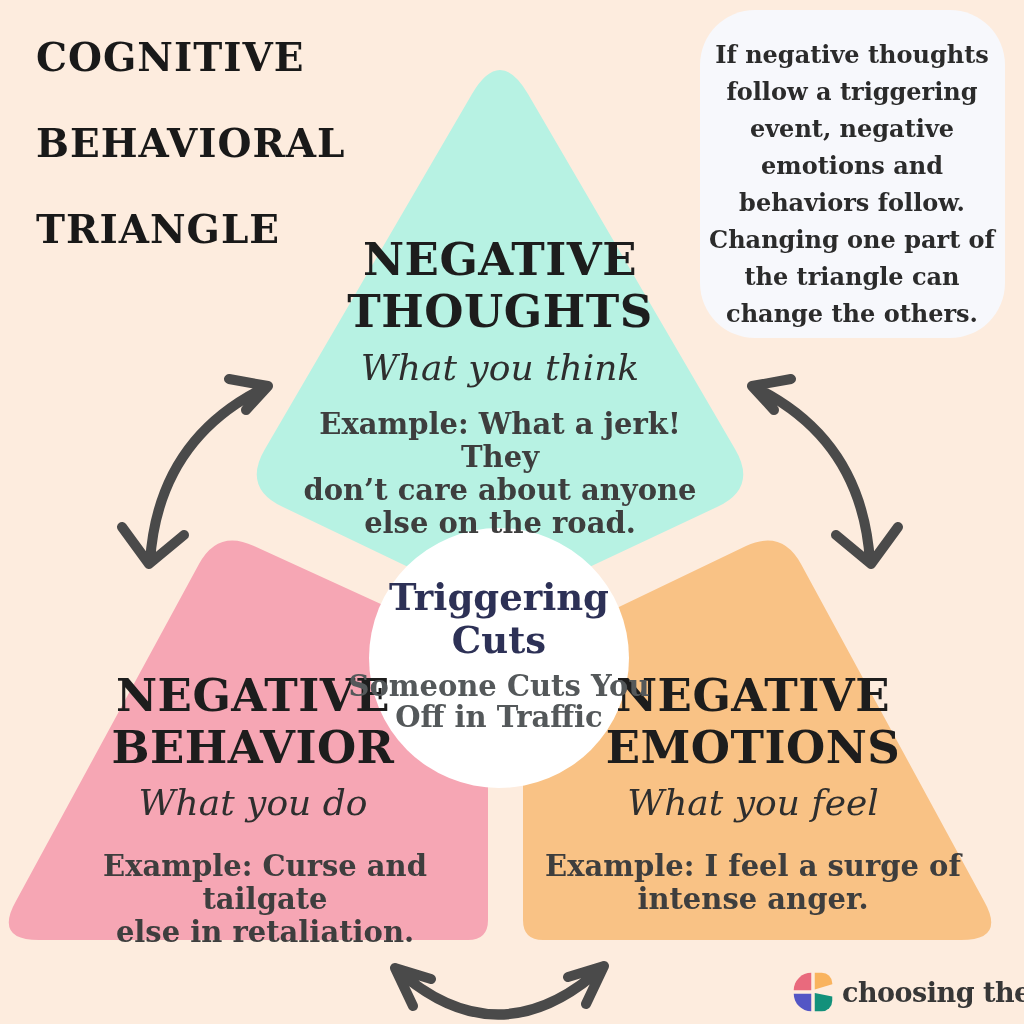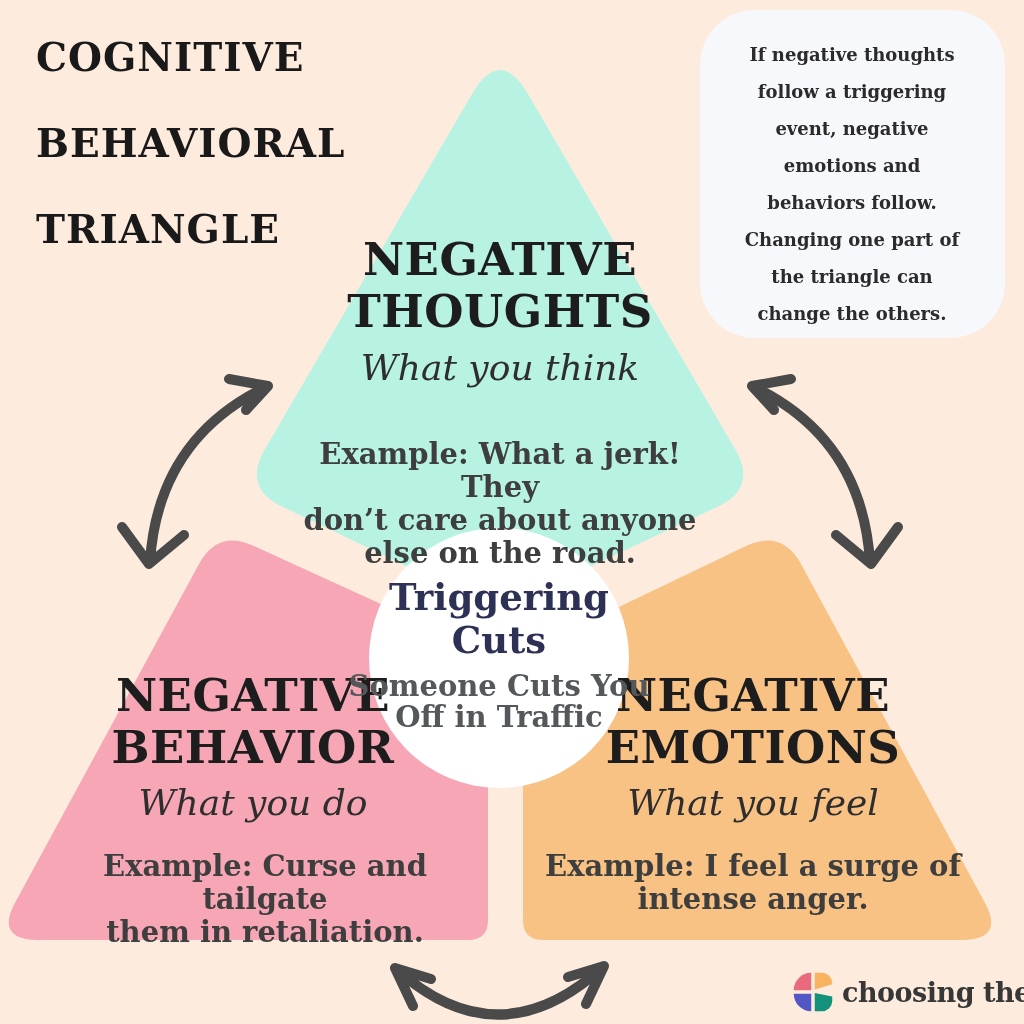--- a/index.html
+++ b/index.html
@@ -21,42 +21,42 @@
   .main-title {
     left: 36px; top: 14px; width: 460px;
     text-align: left;
     font-size: 39px; font-weight: 700;
     line-height: 86px;
     letter-spacing: 1px;
     color: #191919;
   }
   .info-text {
     left: 692px; top: 36px; width: 320px;
-    font-size: 18px; font-weight: 700;
+    font-size: 24px; font-weight: 700;
     line-height: 37px;
     color: #2b2b2b;
   }
   .section-heading {
     font-size: 45px; font-weight: 700;
     line-height: 52px;
     letter-spacing: 0.5px;
     color: #1d1d1d;
   }
   .section-subtitle {
     font-size: 36px; font-style: italic; font-weight: 500;
     color: #2e2e2e;
   }
   .section-example {
     font-size: 29px; font-weight: 700;
     line-height: 33px;
     color: #3e3e3e;
   }
   .thoughts-heading  { left: 300px; top: 234px; width: 400px; }
   .thoughts-subtitle { left: 300px; top: 347px; width: 400px; }
-  .thoughts-example  { left: 280px; top: 408px; width: 440px; margin-top: 30px; }
+  .thoughts-example  { left: 280px; top: 408px; width: 440px; }
   .behavior-heading  { left: 53px;  top: 670px; width: 400px; }
   .behavior-subtitle { left: 53px;  top: 782px; width: 400px; }
   .behavior-example  { left: 45px;  top: 850px; width: 440px; }
   .emotions-heading  { left: 553px; top: 670px; width: 400px; }
   .emotions-subtitle { left: 553px; top: 782px; width: 400px; }
   .emotions-example  { left: 533px; top: 850px; width: 440px; }
   .trigger-heading {
     left: 349px; top: 576px; width: 300px;
     font-size: 37px; font-weight: 700;
     line-height: 43px;
@@ -123,21 +123,21 @@
 THOUGHTS</div>
 <div class="txt section-subtitle thoughts-subtitle">What you think</div>
 <div class="txt section-example thoughts-example">Example: What a jerk! They
 don’t care about anyone
 else on the road.</div>
 
 <div class="txt section-heading behavior-heading">NEGATIVE
 BEHAVIOR</div>
 <div class="txt section-subtitle behavior-subtitle">What you do</div>
 <div class="txt section-example behavior-example">Example: Curse and tailgate
-them in retaliation.</div>
+else in retaliation.</div>
 
 <div class="txt section-heading emotions-heading">NEGATIVE
 EMOTIONS</div>
 <div class="txt section-subtitle emotions-subtitle">What you feel</div>
 <div class="txt section-example emotions-example">Example: I feel a surge of
 intense anger.</div>
 
 <div class="txt trigger-heading">Triggering
 Cuts</div>
 <div class="txt trigger-subtitle">Someone Cuts You

